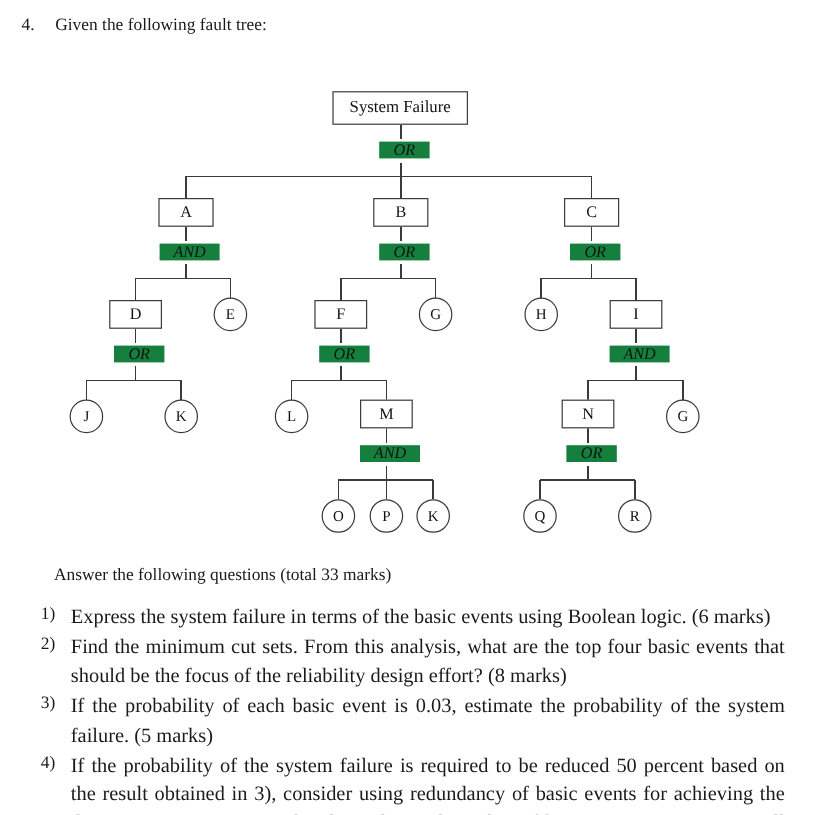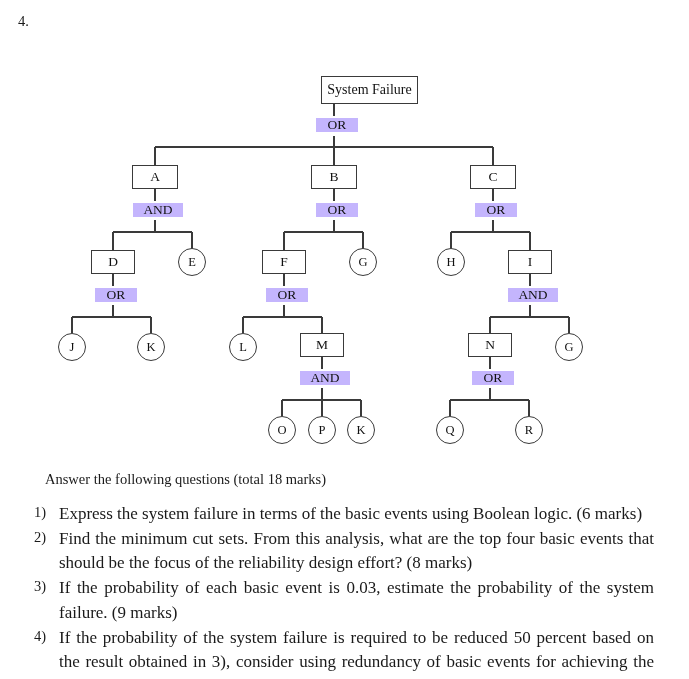--- a/index.html
+++ b/index.html
@@ -74,24 +74,25 @@
   }
   .node.root {
     font-size: 14px;
   }
 
   .gate-label {
     position: absolute;
     font-size: 13.5px;
     line-height: 1;
     color: #111;
-    background: #c4b5fd;
+    background: #15803d;
     text-align: center;
     white-space: nowrap;
     padding: 0 3px;
+    font-style: italic;
   }
 
   
   .answer-intro {
     position: absolute;
     left: 45px;
     top: 470px;
     font-size: 14.5px;
     line-height: 1.35;
   }
@@ -118,20 +119,21 @@
     line-height: 1.42;
     text-align: justify;
     text-justify: inter-word;
   }
 </style>
 </head>
 <body>
 
 <div class="q-header">
   <div class="q-num">4.</div>
+  <div class="q-text">Given the following fault tree:</div>
 </div>
 
 <div class="tree">
 
   <svg viewBox="0 0 689 390" xmlns="http://www.w3.org/2000/svg">
     <g stroke="#3a3a3a" stroke-width="1.3" fill="none" shape-rendering="crispEdges">
 
       <line x1="334" y1="44" x2="334" y2="56"></line>
       <line x1="334" y1="76" x2="334" y2="87"></line>
 
@@ -184,21 +186,21 @@
       <line x1="569" y1="257" x2="569" y2="273"></line>
 
       <line x1="490" y1="297" x2="490" y2="309"></line>
       <line x1="490" y1="328" x2="490" y2="340"></line>
       <line x1="450" y1="340" x2="529" y2="340"></line>
       <line x1="450" y1="340" x2="450" y2="356"></line>
       <line x1="529" y1="340" x2="529" y2="356"></line>
     </g>
   </svg>
 
-  <div class="node box root" style="left:277px; top:16px; width:97px; height:28px;margin-left:44px;">System Failure</div>
+  <div class="node box root" style="left:277px; top:16px; width:113px; height:28px;">System Failure</div>
   <div class="gate-label" style="left:316px; top:58px; width:36px;">OR</div>
 
   <div class="node box" style="left:132px; top:105px; width:46px; height:24px;">A</div>
   <div class="gate-label" style="left:133px; top:143px; width:44px;">AND</div>
 
   <div class="node box" style="left:311px; top:105px; width:46px; height:24px;">B</div>
   <div class="gate-label" style="left:316px; top:143px; width:36px;">OR</div>
 
   <div class="node box" style="left:470px; top:105px; width:46px; height:24px;">C</div>
   <div class="gate-label" style="left:475px; top:143px; width:36px;">OR</div>
@@ -232,32 +234,32 @@
   <div class="node circle" style="left:555px; top:273px; width:28px; height:28px;">G</div>
 
   <div class="node circle" style="left:268px; top:356px; width:28px; height:28px;">O</div>
   <div class="node circle" style="left:308px; top:356px; width:28px; height:28px;">P</div>
   <div class="node circle" style="left:347px; top:356px; width:28px; height:28px;">K</div>
 
   <div class="node circle" style="left:436px; top:356px; width:28px; height:28px;">Q</div>
   <div class="node circle" style="left:515px; top:356px; width:28px; height:28px;">R</div>
 </div>
 
-<div class="answer-intro">Answer the following questions (total 18 marks)</div>
+<div class="answer-intro">Answer the following questions (total 33 marks)</div>
 
 <div class="q-list">
   <div class="q-item">
     <div class="marker">1)</div>
     <div class="body">Express the system failure in terms of the basic events using Boolean logic.  (6 marks)</div>
   </div>
   <div class="q-item">
     <div class="marker">2)</div>
     <div class="body">Find the minimum cut sets. From this analysis, what are the top four basic events that should be the focus of the reliability design effort?   (8 marks)</div>
   </div>
   <div class="q-item">
     <div class="marker">3)</div>
-    <div class="body">If the probability of each basic event is 0.03, estimate the probability of the system failure.  (9 marks)</div>
+    <div class="body">If the probability of each basic event is 0.03, estimate the probability of the system failure.  (5 marks)</div>
   </div>
   <div class="q-item">
     <div class="marker">4)</div>
     <div class="body">If the probability of the system failure is required to be reduced 50 percent based on the result obtained in 3), consider using redundancy of basic events for achieving the design target. It is required to keep the total number of basic events minimum in all possible solutions. Then, modify the fault tree diagram accordingly to represent your design.  (7 marks)</div>
   </div>
 </div>
 
 </body></html>

